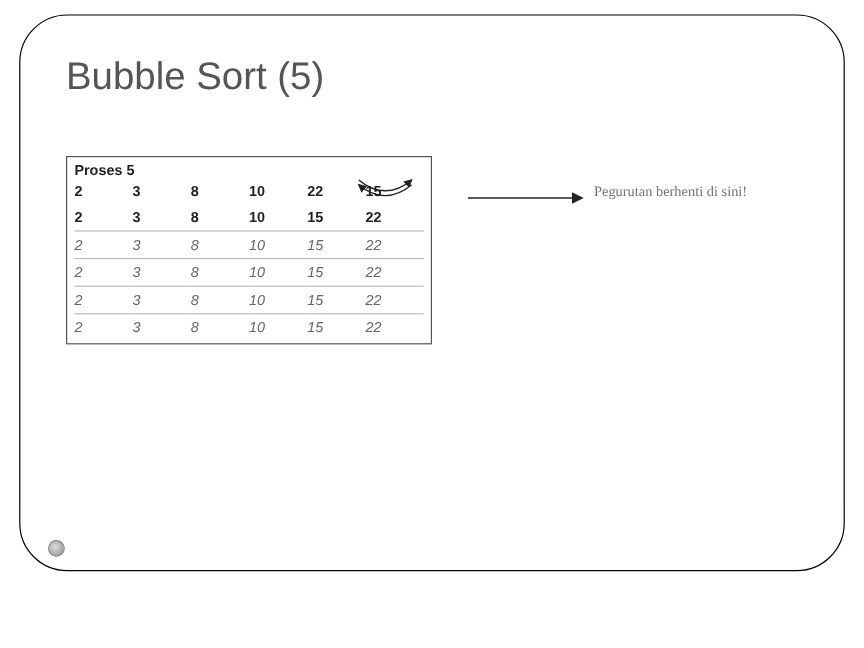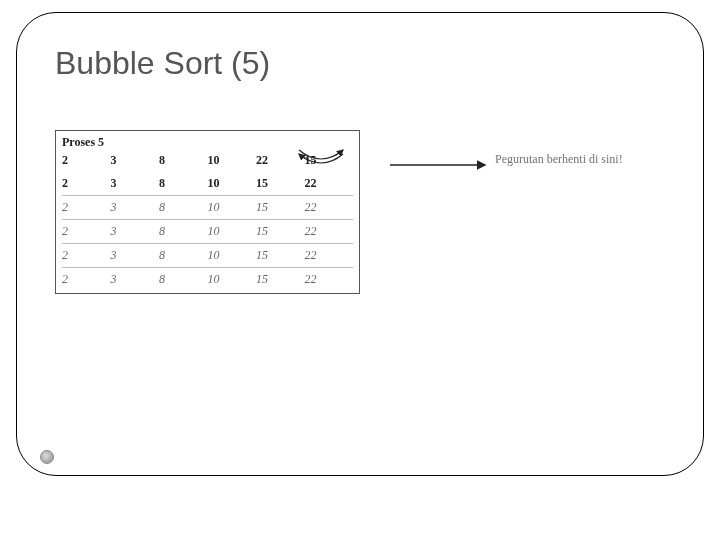--- a/index.html
+++ b/index.html
@@ -31,21 +31,21 @@
   .content-wrap{
     position:absolute;
     left:55px;
     top:130px;
   }
   .proc-box{
     width:305px;
     border:1px solid #555;
     padding:4px 6px 2px 6px;
     box-sizing:border-box;
-    font-family:Liberation Serif, serif;
+    font-family:Liberation Sans, sans-serif;
   }
   .proc-title{
     font-size:12px;
     font-weight:bold;
     color:#222;
     margin-bottom:-1px;
   }
   table.grid{
     border-collapse:collapse;
     width:100%;

